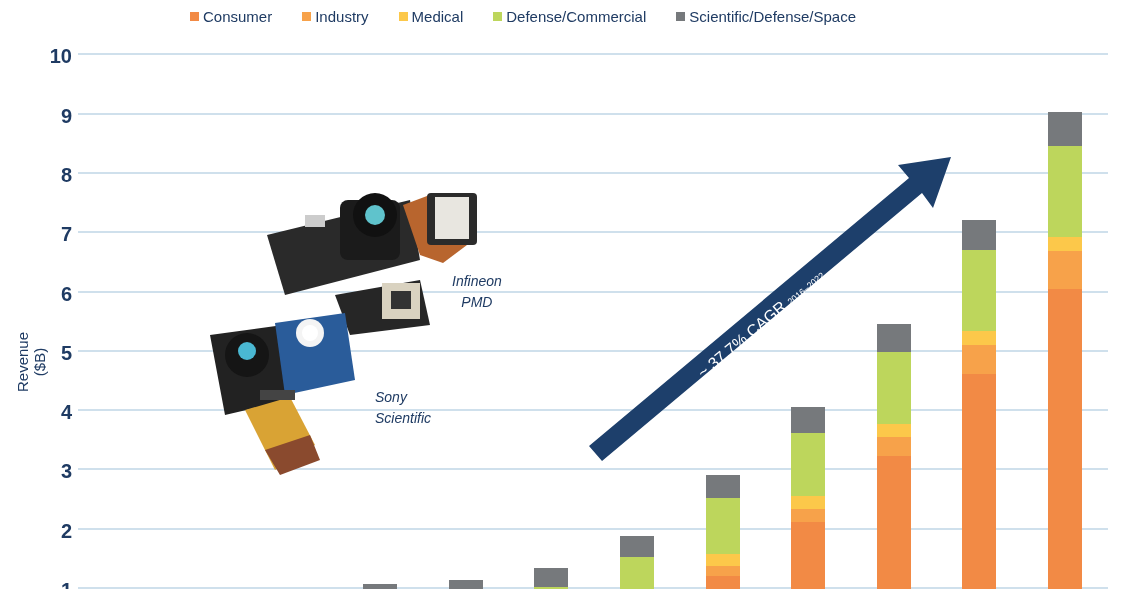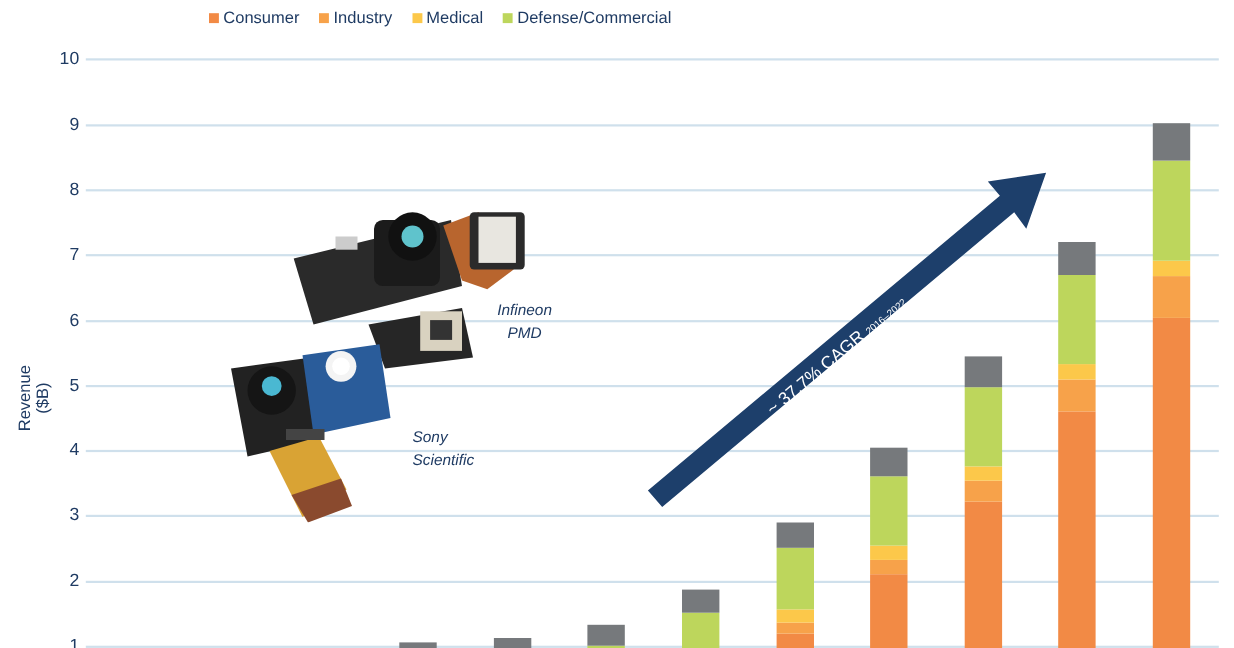--- a/index.html
+++ b/index.html
@@ -1,23 +1,23 @@
 <!DOCTYPE html>
 <html><head>
 <meta charset="utf-8">
 <style>
   html, body { margin:0; padding:0; }
   body { width:1122px; height:589px; overflow:hidden; background:#ffffff; position:relative;
          font-family:"Liberation Sans", "DejaVu Sans", sans-serif; color:#1f3b63; }
-  .legend { position:absolute; top:8px; left:190px; display:flex; gap:4px; font-size:15px; white-space:nowrap; }
+  .legend { position:absolute; top:8px; left:190px; display:flex; gap:16px; font-size:15px; white-space:nowrap; }
   .legend-item { display:flex; align-items:center; margin-right:14px; }
   .swatch { width:9px; height:9px; display:inline-block; margin-right:4px; }
   .plot { position:absolute; left:0; top:0; width:1122px; height:589px; }
   .gridline { position:absolute; left:78px; width:1030px; height:2px; background:#cfe0ec; }
-  .ytick { position:absolute; left:40px; width:32px; text-align:right; font-size:16px; transform:translateY(-9px); }
+  .ytick { position:absolute; left:40px; width:32px; text-align:right; font-size:20px; transform:translateY(-9px);font-weight:bold; }
   .ylabel { position:absolute; left:-14px; top:345px; transform:rotate(-90deg); transform-origin:center; font-size:15px; width:90px; text-align:center; }
   .bar { position:absolute; width:34px; }
   .arrow { position:absolute; left:0; top:0; }
   .arrow-label { position:absolute; left:640px; top:300px; transform:rotate(-40deg); transform-origin:left center;
                  color:#ffffff; font-size:16px; white-space:nowrap; }
   .arrow-label sub { font-size:9px; vertical-align:baseline; position:relative; top:0; }
   .photo { position:absolute; left:205px; top:185px; width:280px; height:290px; }
   .photo-caption { position:absolute; font-style:italic; font-size:14px; line-height:21px; color:#1f3b63; }
 </style>
 </head>
@@ -89,20 +89,24 @@
       <span>Industry</span>
     </div>
     <div class="legend-item">
       <span class="swatch" style="background: rgb(252, 200, 74);"></span>
       <span>Medical</span>
     </div>
     <div class="legend-item">
       <span class="swatch" style="background: rgb(189, 214, 92);"></span>
       <span>Defense/Commercial</span>
     </div>
+    <div class="legend-item">
+      <span class="swatch" style="background: rgb(118, 121, 124);"></span>
+      <span>Scientific/Defense/Space</span>
+    </div>
   </div>
 
 <div class="photo">
   <svg width="280" height="290" viewBox="0 0 280 290">
 
     <g>
       <polygon points="62,50 205,15 215,75 80,110" fill="#2a2a2a"></polygon>
       <polygon points="198,20 230,8 252,30 262,60 238,78 215,70" fill="#b8652e"></polygon>
       <rect x="222" y="8" width="50" height="52" rx="4" fill="#2b2b2b"></rect>
       <rect x="230" y="12" width="34" height="42" fill="#e8e6e0"></rect>

